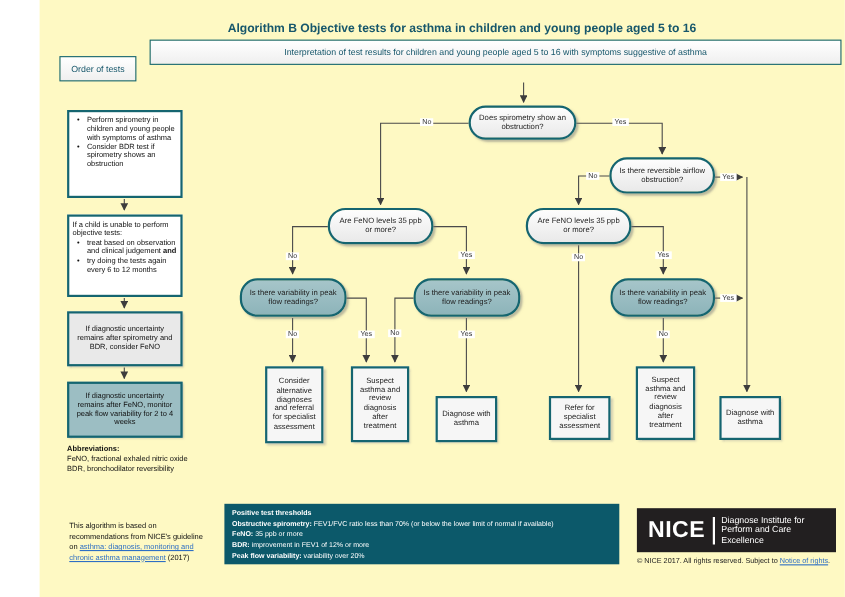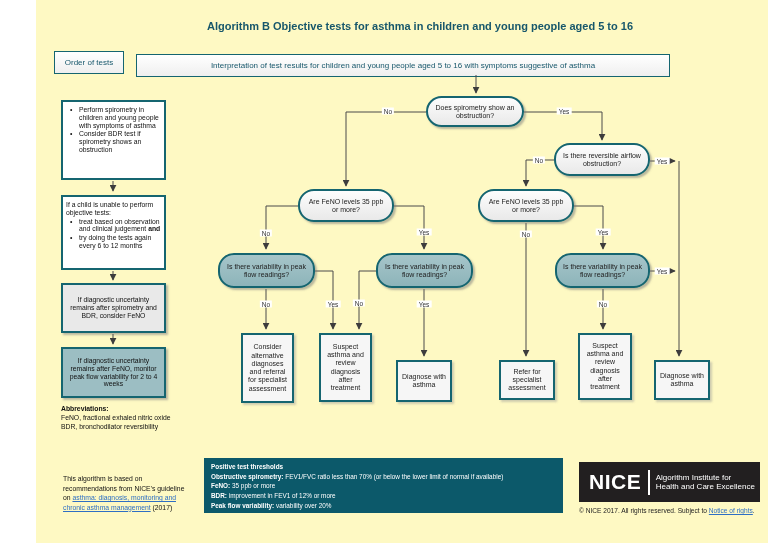--- a/index.html
+++ b/index.html
@@ -54,21 +54,21 @@
   .copyright{position:absolute;left:543px;top:507px;font-size:6.6px;color:#222;}
 </style>
 </head>
 <body>
 
 <div class="canvas">
 
   <div class="title">Algorithm B Objective tests for asthma in children and young people aged 5 to 16</div>
 
   <div class="hdr" style="left:18px;top:51px;width:70px;height:23px;">Order of tests</div>
-  <div class="hdr" style="left:100px;top:54px;width:534px;height:23px;">Interpretation of test results for children and young people aged 5 to 16 with symptoms suggestive of asthma</div>
+  <div class="hdr" style="left:100px;top:36px;width:629px;height:23px;">Interpretation of test results for children and young people aged 5 to 16 with symptoms suggestive of asthma</div>
 
   <div class="lbox" style="left:25px;top:100px;width:105px;height:80px;">
     <ul>
       <li><span>Perform spirometry in children and young people with symptoms of asthma</span></li>
       <li><span>Consider BDR test if spirometry shows an obstruction</span></li>
     </ul>
   </div>
 
   <div class="lbox" style="left:25px;top:195px;width:105px;height:75px;">
     <div class="intro">If a child is unable to perform objective tests:</div>
@@ -156,21 +156,21 @@
     <div><b>Obstructive spirometry:</b><span> FEV1/FVC ratio less than 70% (or below the lower limit of normal if available)</span></div>
     <div><b>FeNO:</b><span> 35 ppb or more</span></div>
     <div><b>BDR:</b><span> improvement in FEV1 of 12% or more</span></div>
     <div><b>Peak flow variability:</b><span> variability over 20%</span></div>
   </div>
 
   <div class="nicebox">
     <span class="nice-word">NICE</span>
     <span class="nice-div"></span>
     <span class="nice-org">
-      <span>Algorithm Institute for</span><br><span>Health and Care Excellence</span>
+      <span>Diagnose Institute for</span><br><span>Perform and Care Excellence</span>
     </span>
   </div>
 
   <div class="copyright">
     <span>© NICE 2017. All rights reserved. Subject to </span><a class="lnk">Notice of rights</a><span>.</span>
   </div>
 
 </div>
 
 </body></html>

